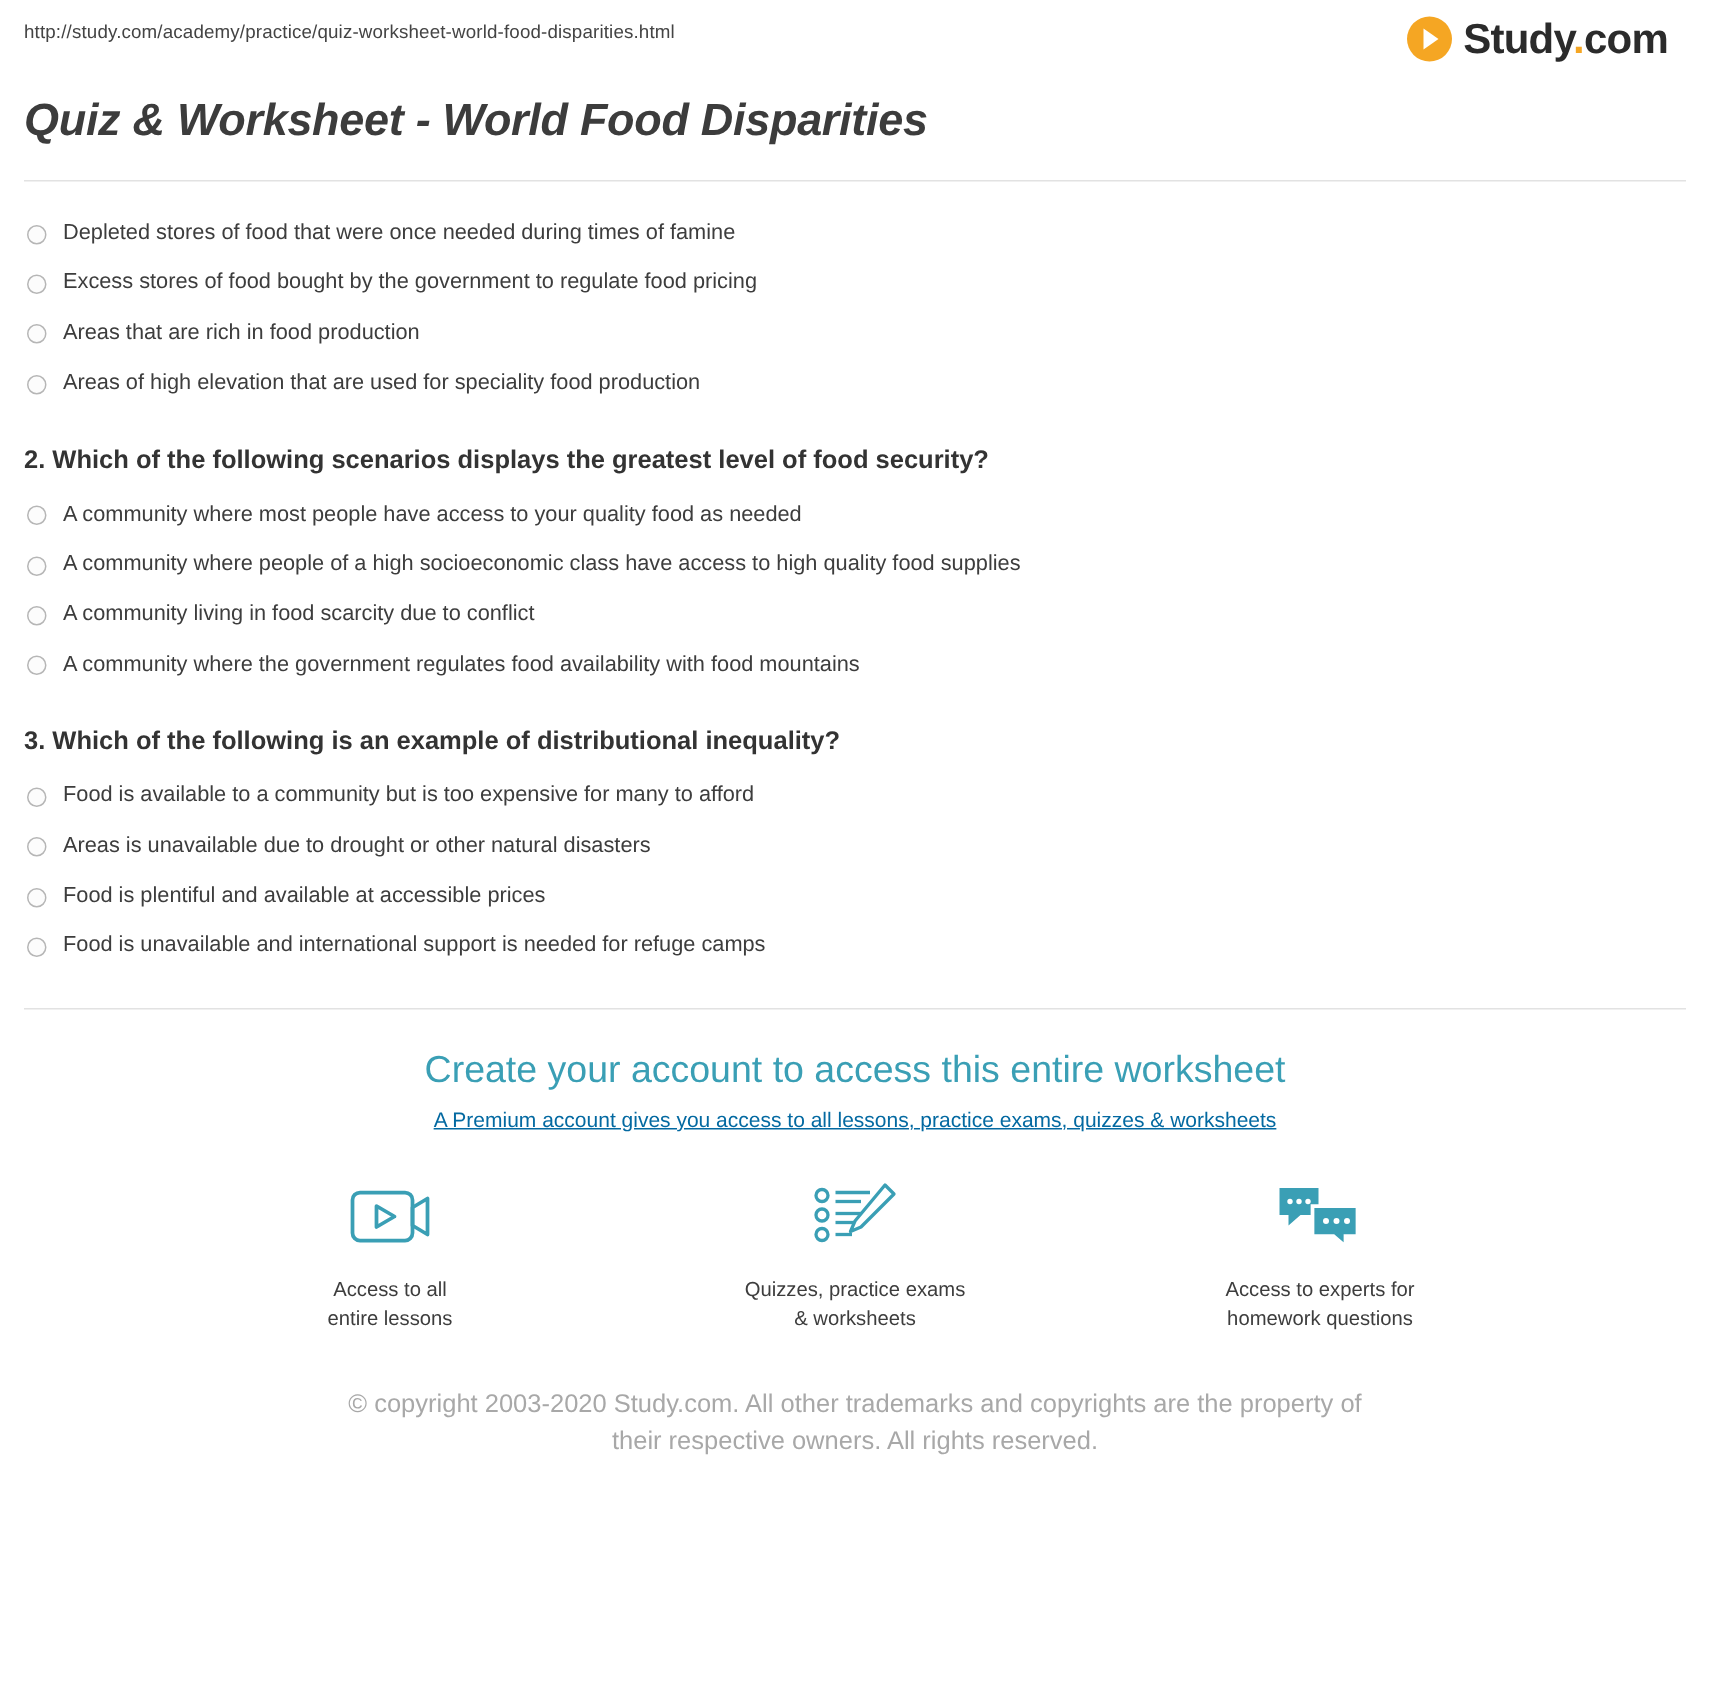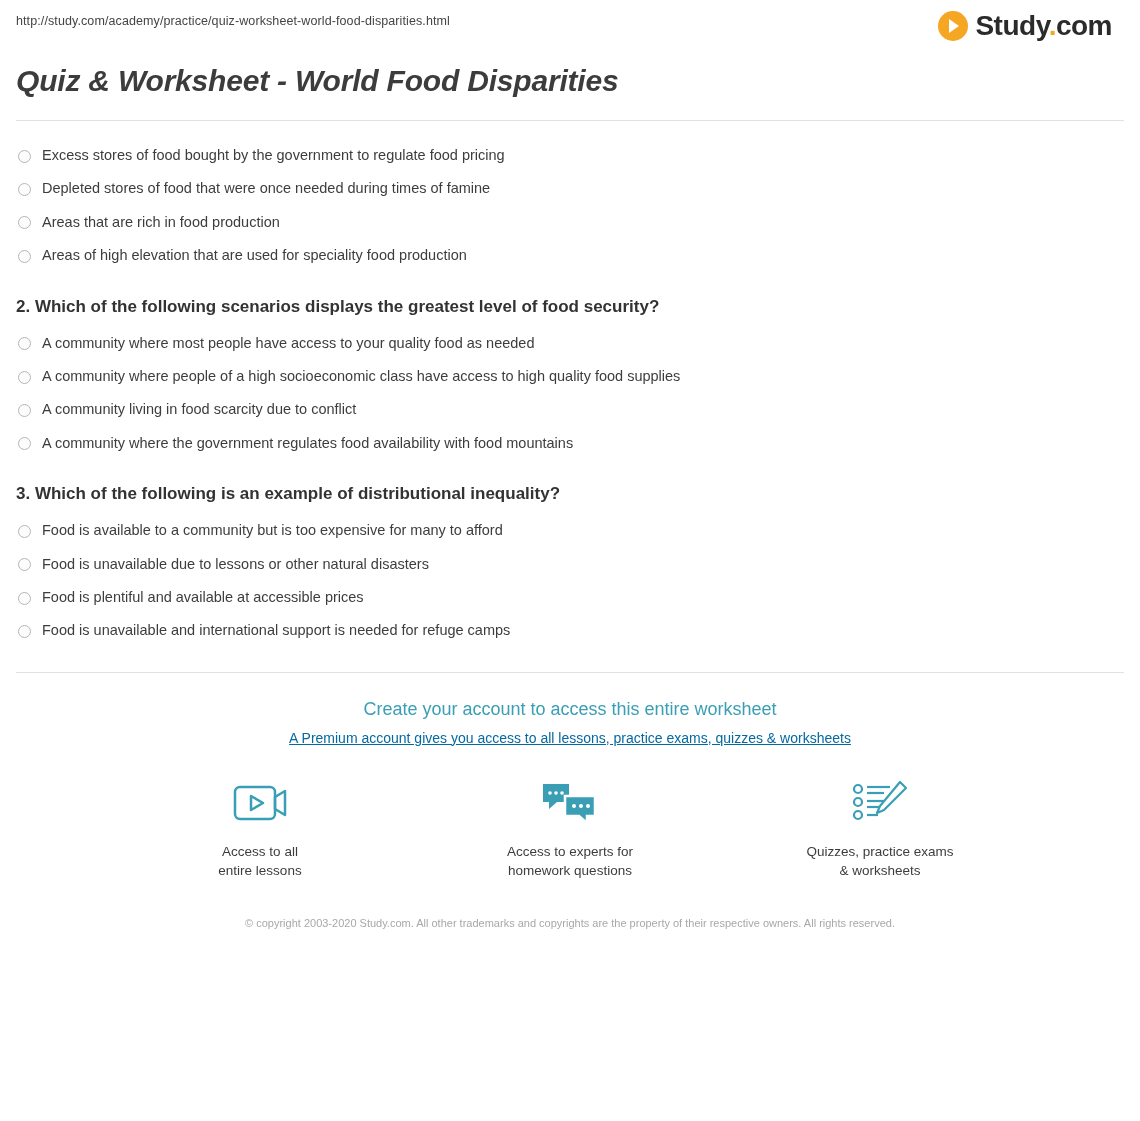--- a/index.html
+++ b/index.html
@@ -110,21 +110,21 @@
     color: #3d3d3d;
     line-height: 1.2;
   }
 
   
   .promo {
     text-align: center;
     padding-top: 26px;
   }
   .promo-head {
-    font-size: 18px;
+    font-size: 25px;
     color: #3a9fb5;
     margin: 0 0 10px 0;
     font-weight: normal;
   }
   .promo-sub {
     font-size: 14px;
     color: #0369a1;
     margin: 0;
     text-decoration: underline;
   }
@@ -143,21 +143,21 @@
   }
   .feature-cap {
     font-size: 13.5px;
     color: #3d3d3d;
     line-height: 1.45;
     margin-top: 10px;
     white-space: pre-line;
   }
   .copyright {
     text-align: center;
-    font-size: 11px;
+    font-size: 17px;
     color: #a8a8a8;
     line-height: 1.5;
     margin-top: 34px;
     padding: 0 210px;
   }
 </style>
 </head>
 <body>
 
 <div class="page">
@@ -171,25 +171,25 @@
   </div>
 
   <h1 class="page-title">Quiz &amp; Worksheet - World Food Disparities</h1>
   <div class="rule"></div>
 
   <div class="questions">
 
     <div class="question">
       <div class="choice">
         <span class="radio"></span>
+        <span class="choice-label">Depleted stores of food that were once needed during times of famine</span>
+      </div>
+      <div class="choice">
+        <span class="radio"></span>
         <span class="choice-label">Excess stores of food bought by the government to regulate food pricing</span>
-      </div>
-      <div class="choice">
-        <span class="radio"></span>
-        <span class="choice-label">Depleted stores of food that were once needed during times of famine</span>
       </div>
       <div class="choice">
         <span class="radio"></span>
         <span class="choice-label">Areas that are rich in food production</span>
       </div>
       <div class="choice">
         <span class="radio"></span>
         <span class="choice-label">Areas of high elevation that are used for speciality food production</span>
       </div>
     </div>
@@ -215,21 +215,21 @@
     </div>
 
     <div class="question">
       <p class="q-text">3. Which of the following is an example of distributional inequality?</p>
       <div class="choice">
         <span class="radio"></span>
         <span class="choice-label">Food is available to a community but is too expensive for many to afford</span>
       </div>
       <div class="choice">
         <span class="radio"></span>
-        <span class="choice-label">Food is unavailable due to lessons or other natural disasters</span>
+        <span class="choice-label">Areas is unavailable due to drought or other natural disasters</span>
       </div>
       <div class="choice">
         <span class="radio"></span>
         <span class="choice-label">Food is plentiful and available at accessible prices</span>
       </div>
       <div class="choice">
         <span class="radio"></span>
         <span class="choice-label">Food is unavailable and international support is needed for refuge camps</span>
       </div>
     </div>
@@ -247,55 +247,55 @@
       <div class="feature">
         <div class="feature-icon">
           <svg width="54" height="44" viewBox="0 0 54 44" aria-hidden="true">
             <rect x="2" y="6" width="40" height="32" rx="5" ry="5" fill="none" stroke="#3a9fb5" stroke-width="2.5"></rect>
             <path d="M18 15 L30 22 L18 29 Z" fill="none" stroke="#3a9fb5" stroke-width="2.5" stroke-linejoin="round"></path>
             <path d="M42 16 L52 10 L52 34 L42 28 Z" fill="none" stroke="#3a9fb5" stroke-width="2.5" stroke-linejoin="round"></path>
           </svg>
         </div>
         <div class="feature-cap">Access to all
 entire lessons</div>
-      </div>
-
-      <div class="feature">
-        <div class="feature-icon">
-          <svg width="58" height="46" viewBox="0 0 58 46" aria-hidden="true">
-            <path d="M2 4 h26 v18 h-12 l-8 7 v-7 h-6 z" fill="#3a9fb5"></path>
-            <circle cx="9" cy="13" r="1.8" fill="#ffffff"></circle>
-            <circle cx="15" cy="13" r="1.8" fill="#ffffff"></circle>
-            <circle cx="21" cy="13" r="1.8" fill="#ffffff"></circle>
-            <path d="M24 16 h30 v20 h-8 v7 l-8 -7 h-14 z" fill="#3a9fb5" stroke="#ffffff" stroke-width="2.5"></path>
-            <circle cx="33" cy="26" r="2" fill="#ffffff"></circle>
-            <circle cx="40" cy="26" r="2" fill="#ffffff"></circle>
-            <circle cx="47" cy="26" r="2" fill="#ffffff"></circle>
-          </svg>
-        </div>
-        <div class="feature-cap">Access to experts for
-homework questions</div>
       </div>
 
       <div class="feature">
         <div class="feature-icon">
           <svg width="56" height="46" viewBox="0 0 56 46" aria-hidden="true">
             <circle cx="6" cy="9" r="4" fill="none" stroke="#3a9fb5" stroke-width="2.2"></circle>
             <circle cx="6" cy="22" r="4" fill="none" stroke="#3a9fb5" stroke-width="2.2"></circle>
             <circle cx="6" cy="35" r="4" fill="none" stroke="#3a9fb5" stroke-width="2.2"></circle>
             <line x1="15" y1="7" x2="38" y2="7" stroke="#3a9fb5" stroke-width="2.2"></line>
             <line x1="15" y1="13" x2="32" y2="13" stroke="#3a9fb5" stroke-width="2.2"></line>
             <line x1="15" y1="21" x2="32" y2="21" stroke="#3a9fb5" stroke-width="2.2"></line>
             <line x1="15" y1="27" x2="27" y2="27" stroke="#3a9fb5" stroke-width="2.2"></line>
             <line x1="15" y1="35" x2="26" y2="35" stroke="#3a9fb5" stroke-width="2.2"></line>
             <path d="M48 2 L54 8 L32 30 L25 33 L28 26 Z" fill="none" stroke="#3a9fb5" stroke-width="2.2" stroke-linejoin="round"></path>
           </svg>
         </div>
         <div class="feature-cap">Quizzes, practice exams
 &amp; worksheets</div>
       </div>
 
+      <div class="feature">
+        <div class="feature-icon">
+          <svg width="58" height="46" viewBox="0 0 58 46" aria-hidden="true">
+            <path d="M2 4 h26 v18 h-12 l-8 7 v-7 h-6 z" fill="#3a9fb5"></path>
+            <circle cx="9" cy="13" r="1.8" fill="#ffffff"></circle>
+            <circle cx="15" cy="13" r="1.8" fill="#ffffff"></circle>
+            <circle cx="21" cy="13" r="1.8" fill="#ffffff"></circle>
+            <path d="M24 16 h30 v20 h-8 v7 l-8 -7 h-14 z" fill="#3a9fb5" stroke="#ffffff" stroke-width="2.5"></path>
+            <circle cx="33" cy="26" r="2" fill="#ffffff"></circle>
+            <circle cx="40" cy="26" r="2" fill="#ffffff"></circle>
+            <circle cx="47" cy="26" r="2" fill="#ffffff"></circle>
+          </svg>
+        </div>
+        <div class="feature-cap">Access to experts for
+homework questions</div>
+      </div>
+
     </div>
 
     <div class="copyright">© copyright 2003-2020 Study.com. All other trademarks and copyrights are the property of their respective owners. All rights reserved.</div>
   </div>
 
 </div>
 
 </body></html>

